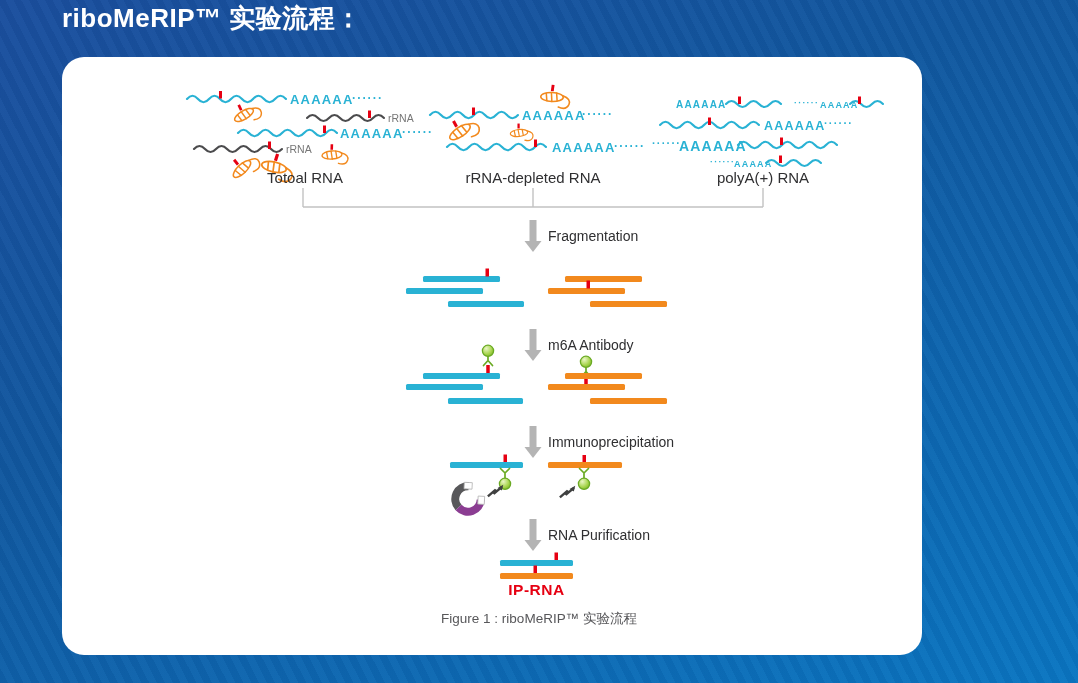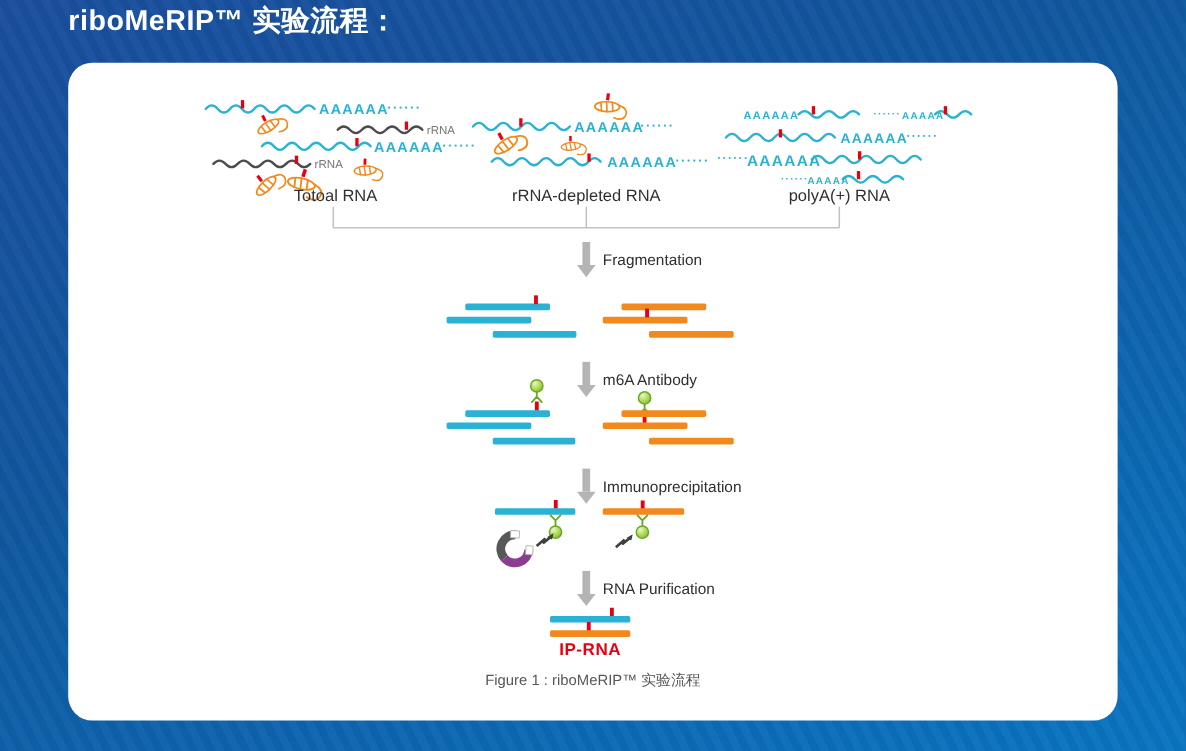--- a/index.html
+++ b/index.html
@@ -3,21 +3,21 @@
 <meta charset="utf-8">
 <style>
   html,body{margin:0;padding:0;background:#0d5fa8;}
   .page{position:relative;width:1078px;height:683px;overflow:hidden;
         background:linear-gradient(155deg,var(--bg-top,#1b4f9e) 0%,var(--bg-mid,#11589f) 40%,var(--bg-bottom,#0a76c2) 100%);
         font-family:"Liberation Sans","DejaVu Sans",sans-serif;text-align:right;}
   .page::before{content:"";position:absolute;inset:0;pointer-events:none;
         background:repeating-linear-gradient(63deg,rgba(10,20,60,0.05) 0 7px,rgba(255,255,255,0.02) 7px 14px);}
   .page-title{position:absolute;left:62px;top:1px;color:var(--title-color,#ffffff);
         font-size:26px;font-weight:bold;letter-spacing:.5px;white-space:nowrap;}
-  .card{position:absolute;left:62px;top:57px;width:954px;height:598px;
+  .card{position:absolute;left:62px;top:57px;width:860px;height:598px;
         background:var(--card,#ffffff);border-radius:22px;}
   svg text{font-family:"Liberation Sans","DejaVu Sans",sans-serif;}
   .wave{fill:none;stroke-width:2.1;stroke-linecap:round;}
   .wave-cyan{stroke:var(--cyan,#29b2d4);}
   .wave-dark{stroke:var(--dark-line,#4b4b4d);}
   .rrna-blob{fill:none;stroke:var(--orange,#f2891d);stroke-width:1.7;stroke-linecap:round;}
   .tick{fill:var(--red,#e60012);}
   .bar-cyan{fill:var(--cyan,#29b2d4);}
   .bar-orange{fill:var(--orange,#f2891d);}
   .polya{fill:var(--cyan,#29b2d4);font-weight:bold;letter-spacing:1.2px;}

